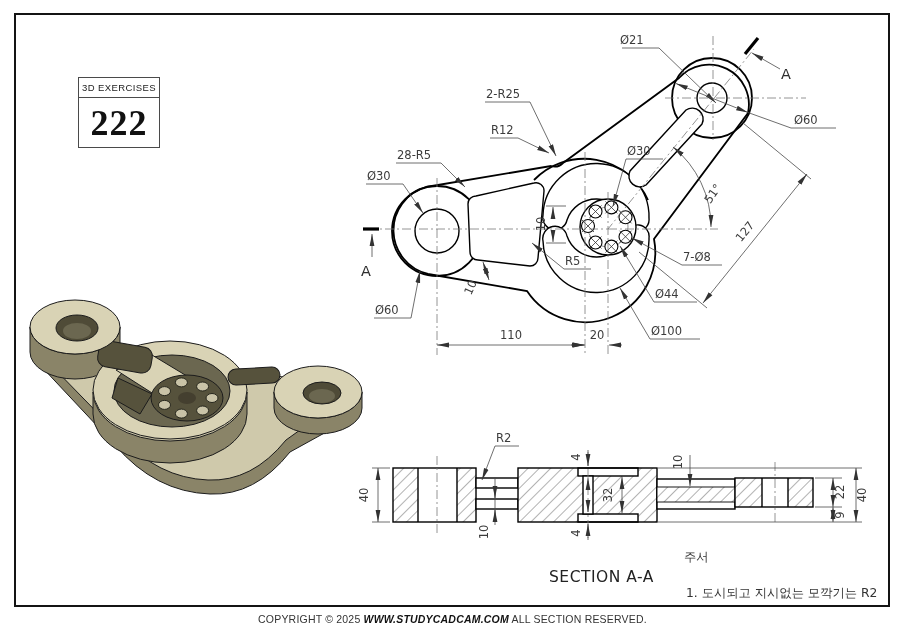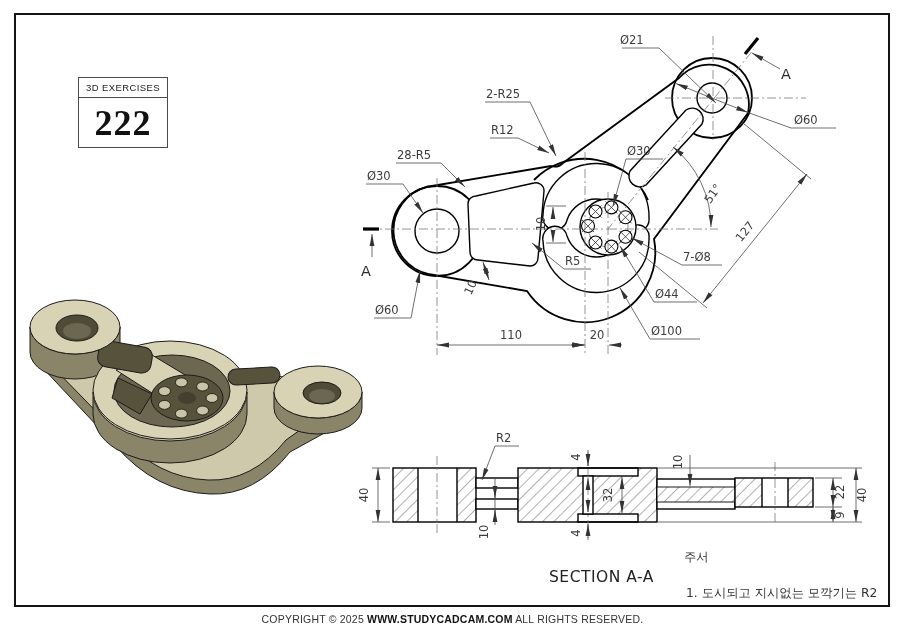--- a/index.html
+++ b/index.html
@@ -1,28 +1,28 @@
 <!DOCTYPE html>
 <html><head>
 <meta charset="utf-8">
 <style>
   html,body{margin:0;padding:0;background:#fff;}
   .page{position:relative;width:905px;height:640px;background:#fff;overflow:hidden;
         font-family:"Liberation Sans",sans-serif;}
   .frame{position:absolute;left:14px;top:13px;width:876px;height:594px;
          border:2px solid #141414;box-sizing:border-box;background:#fff;}
-  .badge{position:absolute;left:64px;top:64px;width:90px;height:71px;
+  .badge{position:absolute;left:64px;top:64px;width:82px;height:71px;
          border:1.5px solid #4a4a4a;background:#fff;text-align:center;box-sizing:border-box;}
   .badge-title{height:19px;line-height:19px;border-bottom:1.5px solid #4a4a4a;
                font-size:9.5px;letter-spacing:.4px;color:#222;}
   .badge-number{height:50px;line-height:50px;font-size:36px;font-weight:bold;
                 letter-spacing:1px;color:#111;font-family:Liberation Serif, serif;}
   .copyright{position:absolute;left:0;top:613px;width:100%;text-align:center;
              font-size:10.5px;color:#333;letter-spacing:.2px;}
-  .copyright b{color:#111;}
+  .copyright b{color:#111;font-style:italic;}
   svg{position:absolute;left:0;top:0;}
   svg text{font-family:"DejaVu Sans","Liberation Sans",sans-serif;fill:#3c3c3c;}
   .dim{font-size:11.5px;}
   .dimm{font-size:11.5px;text-anchor:middle;}
   .mark{font-size:14.5px;fill:#2e2e2e;}
   .sec-title{font-size:15.5px;fill:#222;letter-spacing:.5px;}
   .note{font-size:12.3px;fill:#333;}
   .thick{stroke:#000;stroke-width:1.8;fill:none;}
   .med{stroke:#000;stroke-width:1.4;fill:none;}
   .cut{stroke:#000;stroke-width:1.4;fill:#fff;}
@@ -288,15 +288,15 @@
       <ellipse class="iso" cx="75" cy="327" rx="45" ry="27" fill="#d9d3b5"></ellipse>
       <ellipse class="iso" cx="77" cy="328" rx="21" ry="13" fill="#4f4b37"></ellipse>
       <ellipse cx="77" cy="331" rx="14" ry="8" fill="#6b6750"></ellipse>
       <ellipse class="iso" cx="318" cy="392" rx="44" ry="26" fill="#d9d3b5"></ellipse>
       <ellipse class="iso" cx="322" cy="393" rx="19" ry="11" fill="#4f4b37"></ellipse>
       <ellipse cx="322" cy="396" rx="13" ry="7" fill="#6b6750"></ellipse>
     </g>
   </svg>
 
   <div class="copyright">
-    <span>COPYRIGHT © 2025 </span><b>WWW.STUDYCADCAM.COM</b><span> ALL RIGHTS RESERVED.</span>
+    <span>COPYRIGHT © 2025 </span><b>WWW.STUDYCADCAM.COM</b><span> ALL SECTION RESERVED.</span>
   </div>
 </div>
 
 </body></html>

